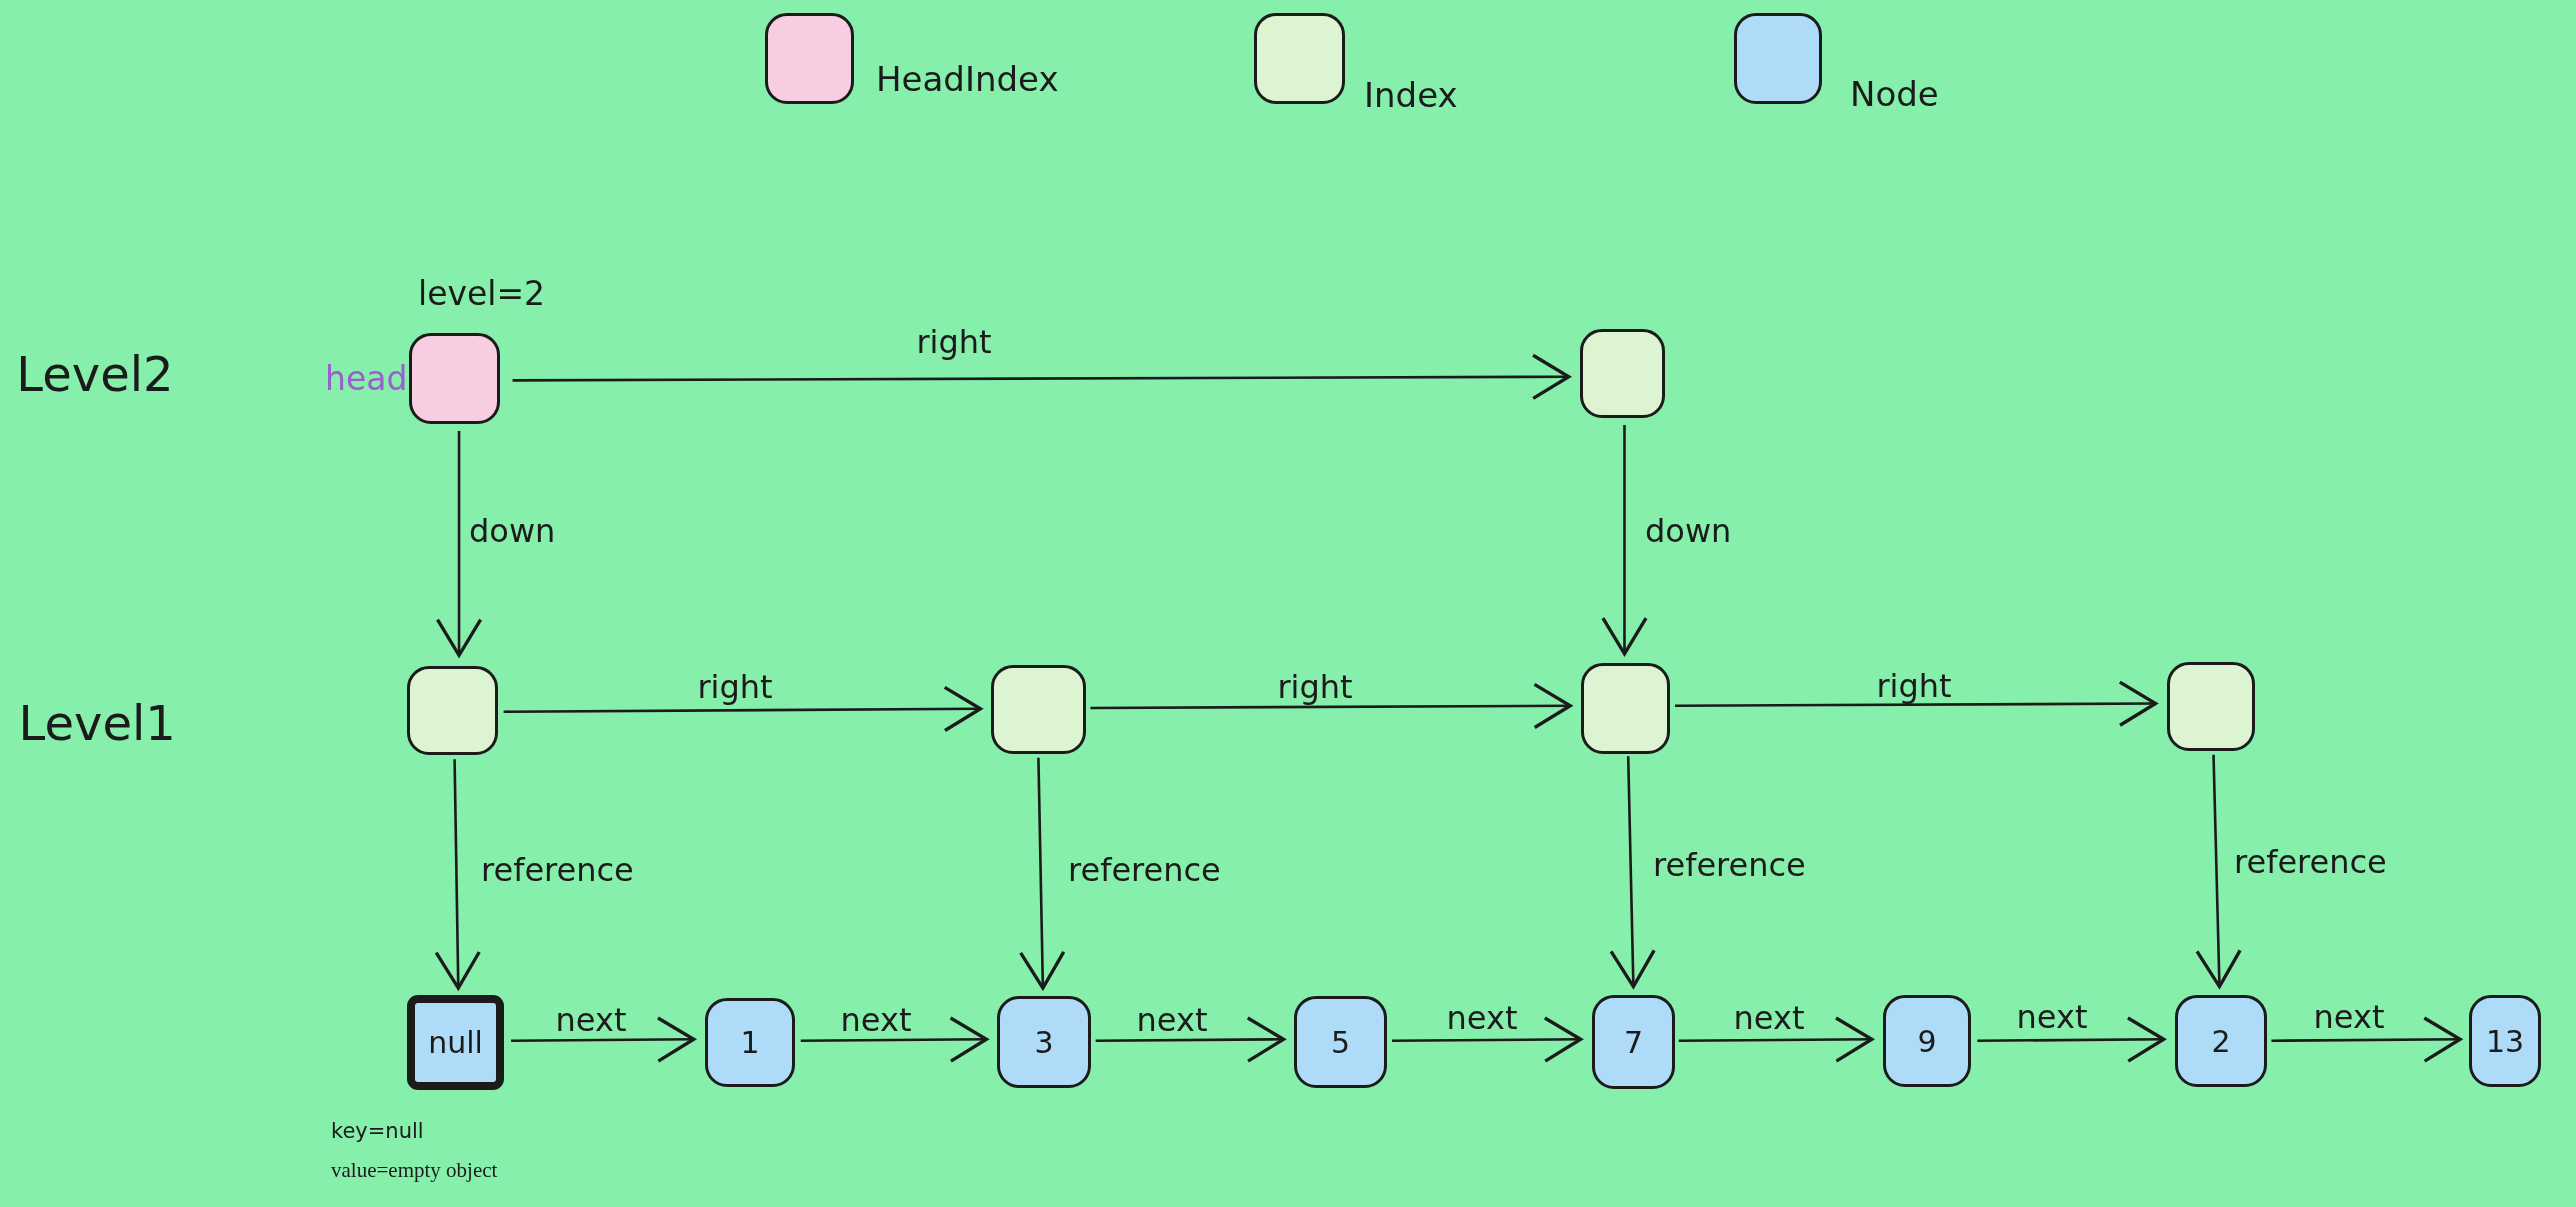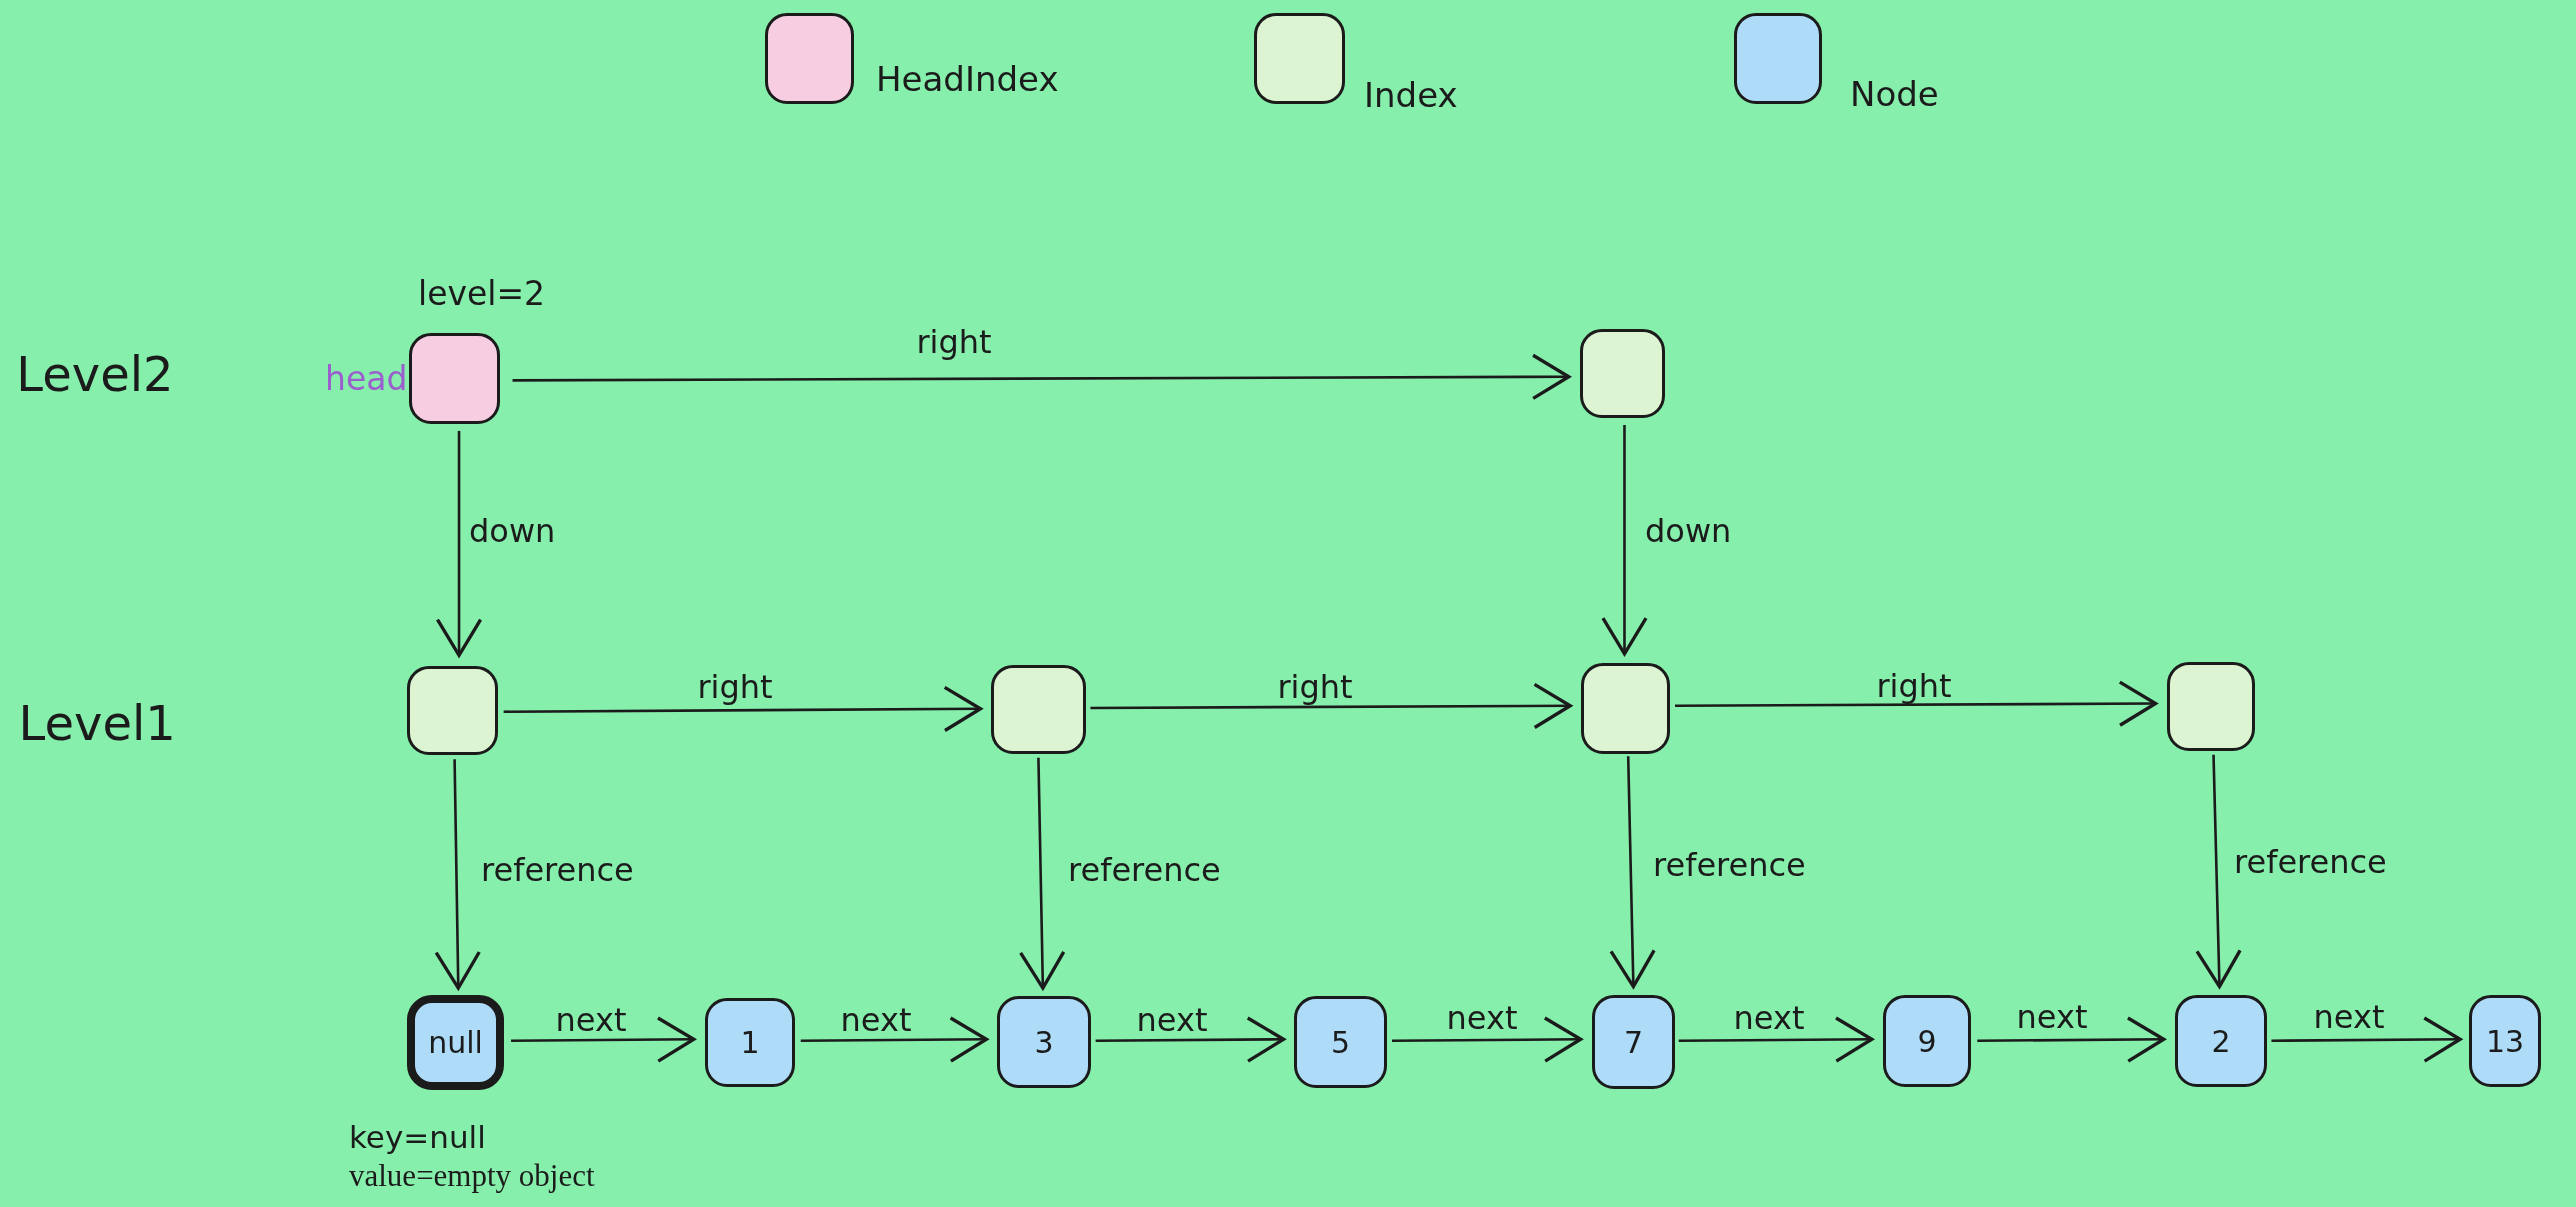--- a/index.html
+++ b/index.html
@@ -5,27 +5,27 @@
   html,body{margin:0;padding:0;background:#ffffff;}
   .canvas{position:relative;width:2576px;height:1208px;background:#86efac;overflow:hidden;
           font-family:"DejaVu Sans",sans-serif;color:#1b1b1b;}
   svg.arrows{position:absolute;left:0;top:0;pointer-events:none;}
   svg.arrows line{stroke:#1b1b1b;stroke-width:3.5;}
   .box{position:absolute;border:3px solid #1b1b1b;border-radius:22px;box-sizing:border-box;}
   .pink{background:#f7cde1;}
   .green{background:#dcf4d2;}
   .blue{background:#aedcf8;}
   .node{display:flex;align-items:center;justify-content:center;font-size:30px;}
-  .thick{border-width:8.2px;border-radius:25px;}
+  .thick{border-width:8.2px;border-radius:11px;}
   .lbl{position:absolute;white-space:nowrap;font-size:32px;line-height:1.1;}
   .ctr{transform:translateX(-50%);}
   .rowlabel{font-size:48px;}
   .legend-label{font-size:34px;}
   .head-label{color:#9b5fcd;font-size:33px;}
-  .note{font-size:31px;margin-left:18px;}
+  .note{font-size:21px;}
 </style>
 </head>
 <body>
 
 <div class="canvas">
 
   <svg class="arrows" width="2576" height="1208" viewBox="0 0 3468 1626">
     <defs>
       <marker id="ah" viewBox="0 0 70 70" markerWidth="70" markerHeight="70" markerUnits="userSpaceOnUse" refX="60" refY="35" orient="auto">
         <path d="M12,6 L60,35 L12,64" fill="none" stroke="#1b1b1b" stroke-width="4.5"></path>

